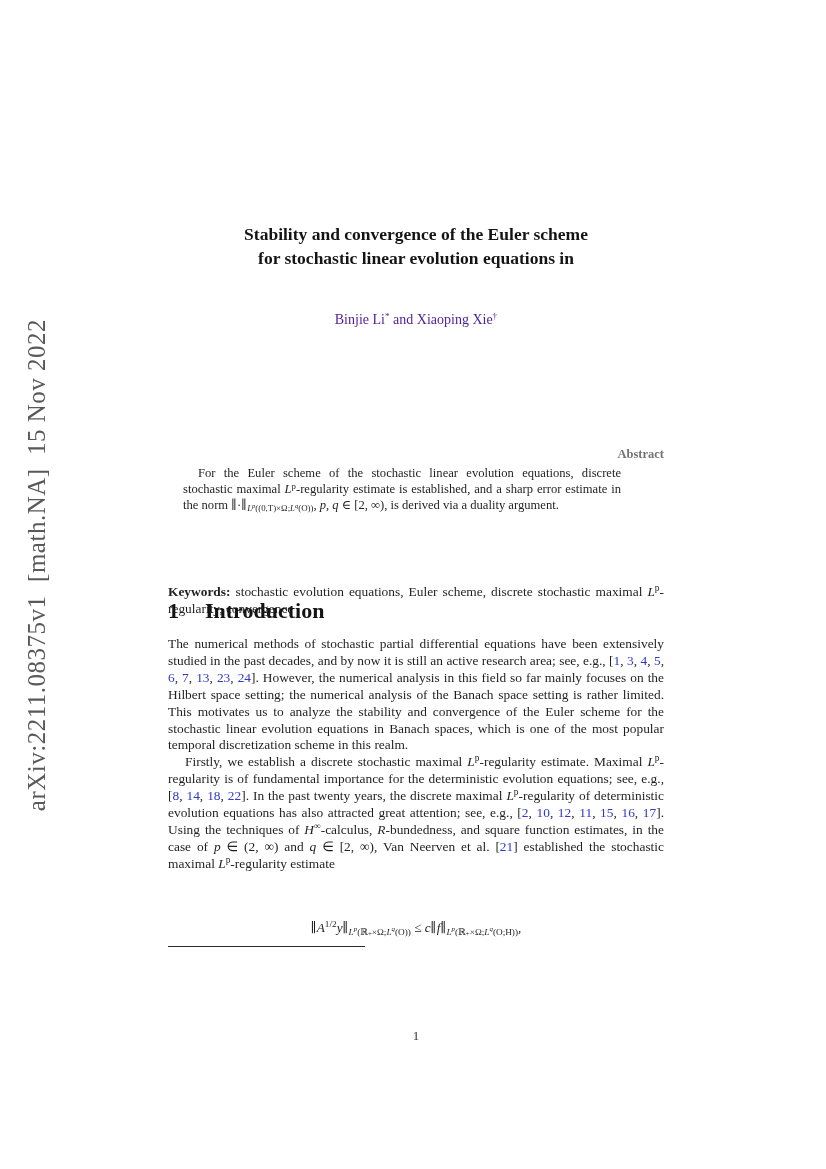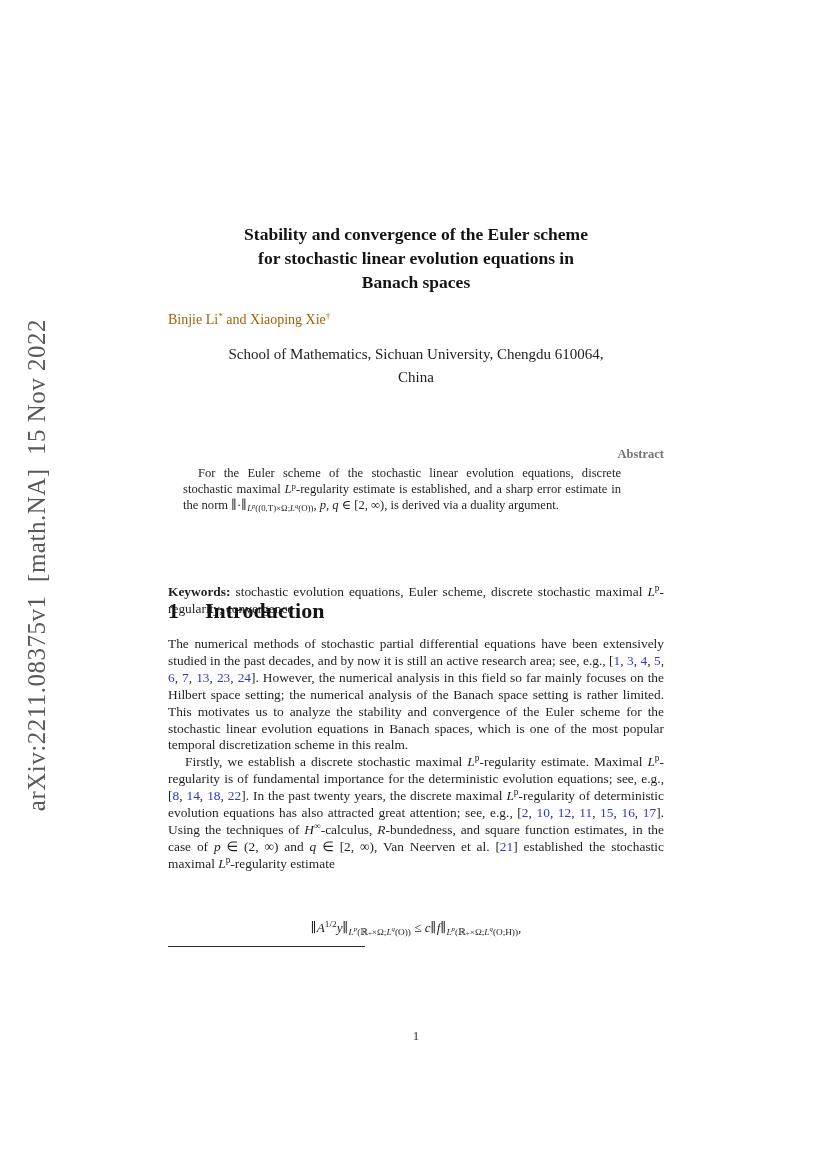--- a/index.html
+++ b/index.html
@@ -10,21 +10,21 @@
   .stamp{
     position:absolute;left:37px;top:565px;
     transform:translate(-50%,-50%) rotate(-90deg);
     white-space:pre;font-size:25px;color:#595959;letter-spacing:0.5px;
   }
   .column{position:absolute;left:168px;top:0;width:496px;height:1165px;}
   .title{
     position:absolute;top:222px;left:0;right:0;text-align:center;
     font-size:17.5px;font-weight:bold;line-height:24px;color:#141414;
   }
-  .authors{position:absolute;top:311px;left:0;right:0;text-align:left;font-size:14px;color:#a16207;}
+  .authors{position:absolute;top:311px;left:0;right:0;text-align:center;font-size:14px;color:#4c1d95;}
   .mark{font-size:66%;vertical-align:0.55em;}
   .affiliation{position:absolute;top:343px;left:0;right:0;text-align:center;font-size:15px;line-height:23px;color:#222;}
   .abs-head{position:absolute;top:447px;left:0;right:0;text-align:right;font-size:12.5px;font-weight:bold;color:#737373;}
   .abs-body{
     position:absolute;top:466px;left:15px;width:438px;
     font-size:12.6px;line-height:15.8px;text-align:justify;text-indent:15px;
   }
   .keywords{position:absolute;top:547px;left:0;width:496px;font-size:13.4px;line-height:17px;text-align:justify;margin-top:36px;}
   .sec-head{position:absolute;top:598px;left:0;font-size:22px;font-weight:bold;color:#141414;margin:0;}
   .sec-num{margin-right:26px;}
@@ -49,29 +49,24 @@
 </head>
 <body>
 
 <div class="stamp">arXiv:2211.08375v1  [math.NA]  15 Nov 2022</div>
 
 <div class="column">
 
   <div class="title">
     <div>Stability and convergence of the Euler scheme</div>
     <div>for stochastic linear evolution equations in</div>
-    <div>Banach spaces</div>
   </div>
 
   <div class="authors"><span>Binjie Li</span><span class="mark">*</span><span> and </span><span>Xiaoping Xie</span><span class="mark">†</span></div>
 
-  <div class="affiliation">
-    <div>School of Mathematics, Sichuan University, Chengdu 610064,</div>
-    <div>China</div>
-  </div>
 
   <div class="abs-head">Abstract</div>
   <div class="abs-body"><span>For the Euler scheme of the stochastic linear evolution equations, discrete stochastic maximal </span><span class="seg-i">L</span><span class="seg-sup">p</span><span>-regularity estimate is established, and a sharp error estimate in the norm </span><span>∥·∥</span><span class="seg-subi">L</span><span class="seg-subsup">p</span><span class="seg-sub">((0,T)×Ω;</span><span class="seg-subi">L</span><span class="seg-subsup">q</span><span class="seg-sub">(O))</span><span>, </span><span class="seg-i">p, q</span><span> ∈ [2, ∞), is derived via a duality argument.</span></div>
 
   <div class="keywords"><span class="seg-b">Keywords:</span><span> stochastic evolution equations, Euler scheme, discrete stochastic maximal </span><span class="seg-i">L</span><span class="seg-sup">p</span><span>-regularity, convergence</span></div>
 
   <h2 class="sec-head"><span class="sec-num">1</span><span>Introduction</span></h2>
 
   <div class="paras">
     <p class="para"><span>The numerical methods of stochastic partial differential equations have been extensively studied in the past decades, and by now it is still an active research area; see, e.g., [</span><span class="seg-cite">1</span><span>, </span><span class="seg-cite">3</span><span>, </span><span class="seg-cite">4</span><span>, </span><span class="seg-cite">5</span><span>, </span><span class="seg-cite">6</span><span>, </span><span class="seg-cite">7</span><span>, </span><span class="seg-cite">13</span><span>, </span><span class="seg-cite">23</span><span>, </span><span class="seg-cite">24</span><span>]. However, the numerical analysis in this field so far mainly focuses on the Hilbert space setting; the numerical analysis of the Banach space setting is rather limited. This motivates us to analyze the stability and convergence of the Euler scheme for the stochastic linear evolution equations in Banach spaces, which is one of the most popular temporal discretization scheme in this realm.</span></p>

